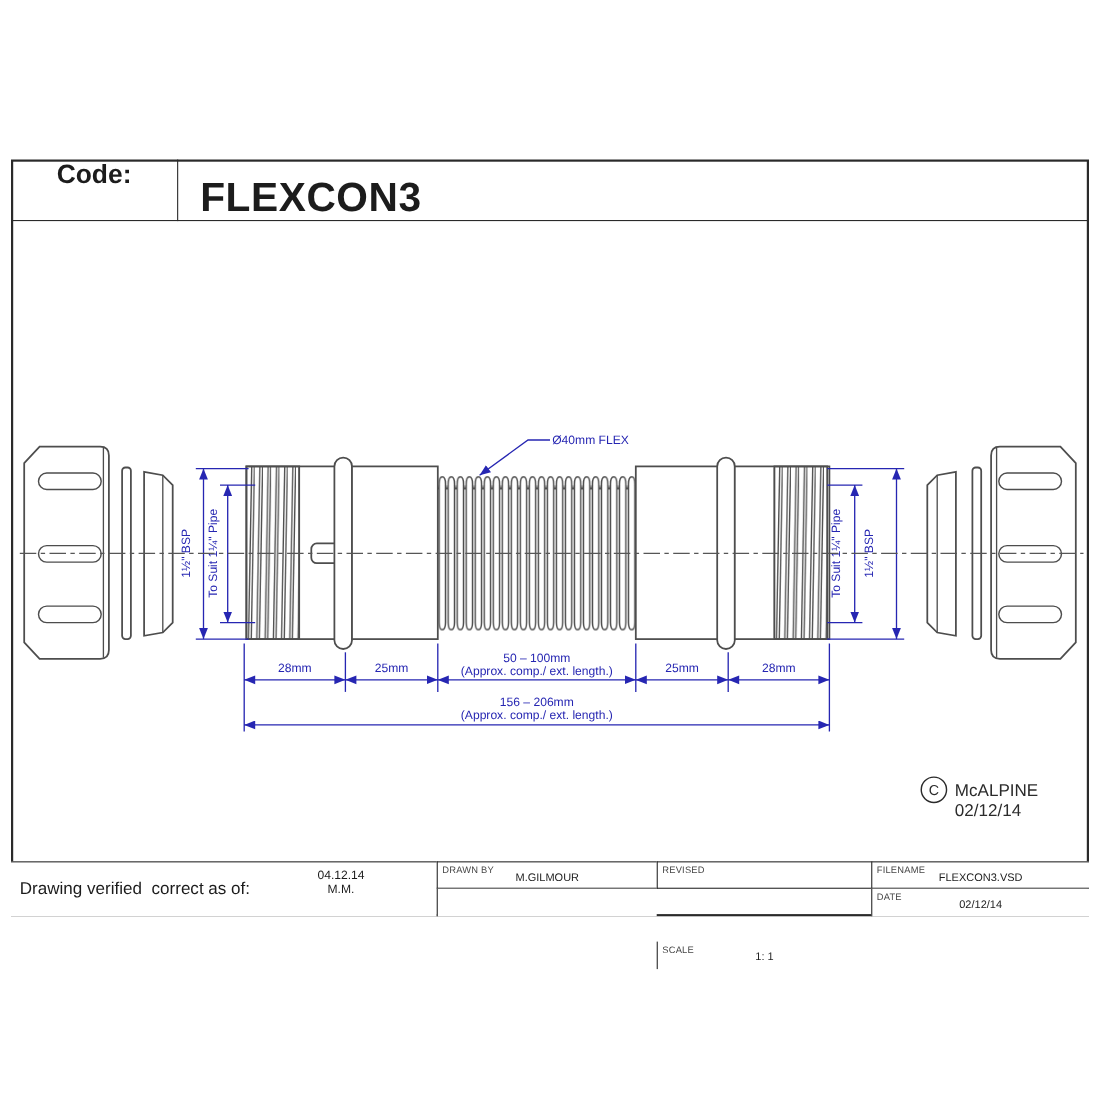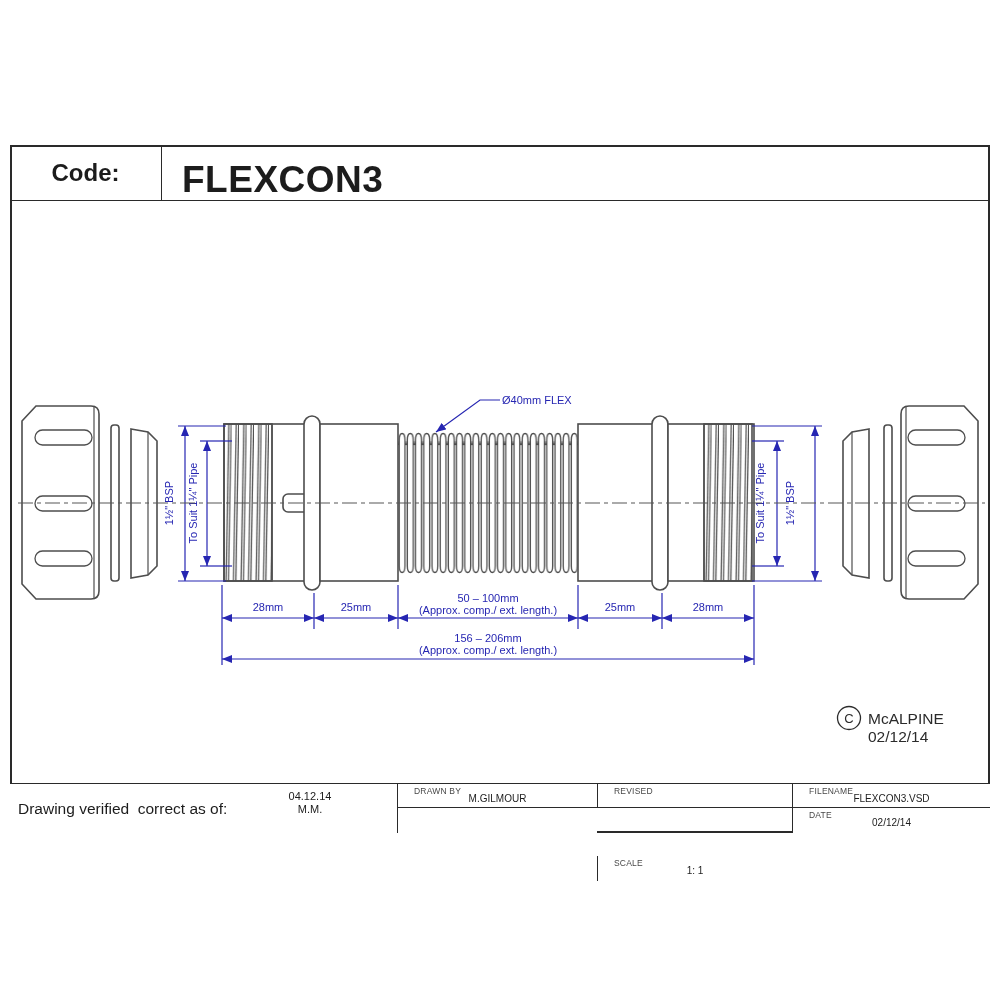--- a/index.html
+++ b/index.html
@@ -3,28 +3,28 @@
 <meta charset="utf-8">
 <style>
   html,body{margin:0;padding:0;background:#fff;}
   body{width:1000px;height:1000px;position:relative;font-family:"Liberation Sans",sans-serif;color:#1c1c1c;}
   .abs{position:absolute;box-sizing:border-box;}
   
   .sheet{left:10px;top:145px;width:980px;height:688px;border:2px solid #2a2a2a;}
   
   .hdr{left:10px;top:145px;width:980px;height:56px;border-bottom:1.5px solid #2a2a2a;}
   .hdr-code{left:10px;top:145px;width:152px;height:56px;border-right:1.5px solid #2a2a2a;
-            display:flex;align-items:center;justify-content:center;font-size:24px;font-weight:bold;}
+            display:flex;justify-content:center;font-size:24px;font-weight:bold;}
   .hdr-title{left:162px;top:145px;width:500px;height:56px;display:flex;align-items:flex-end;
              padding-left:20px;font-size:37px;font-weight:bold;letter-spacing:.5px;}
   
   .draw{left:10px;top:201px;width:980px;height:582px;}
   
   .tb{border-color:#2a2a2a;border-style:solid;border-width:0;background:#fff;}
-  .tb-label{position:absolute;top:2px;left:4px;font-size:8.5px;color:#474747;letter-spacing:.2px;margin-left:12px;}
+  .tb-label{position:absolute;top:2px;left:4px;font-size:8.5px;color:#474747;letter-spacing:.2px;}
   .tb-value{text-align:center;padding-top:9px;font-size:10px;}
   .verified-wrap{display:flex;align-items:center;height:100%;}
   .verified-label{padding-left:8px;font-size:15.5px;white-space:pre;}
   .verified-date{position:absolute;left:255px;top:6px;width:90px;text-align:center;font-size:11px;line-height:13px;}
 </style>
 </head>
 <body>
 
 <div class="abs sheet"></div>
 

